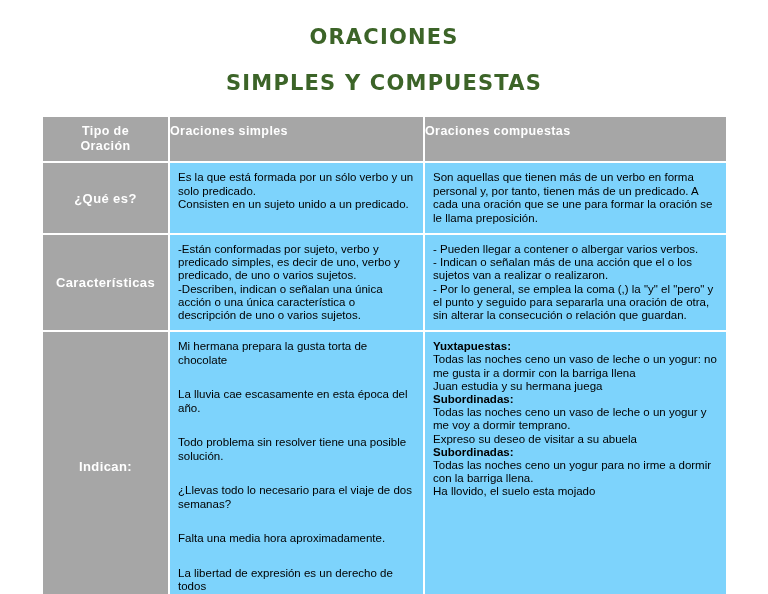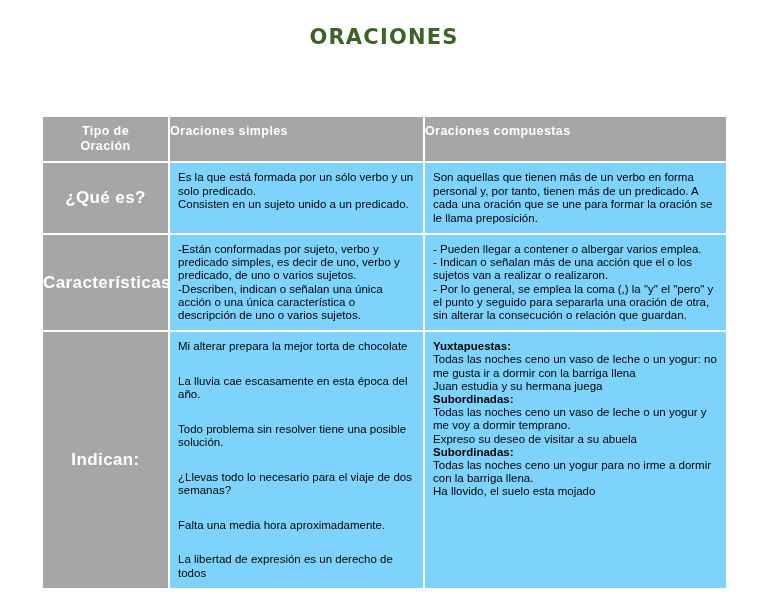--- a/index.html
+++ b/index.html
@@ -86,21 +86,21 @@
   }
   .hdr.left-hdr {
     text-align: center;
   }
   .hdr-inner { line-height: 15px; }
 
   
   .rowlabel {
     background: #a6a6a6;
     color: #ffffff;
-    font-size: 17px;
+    font-size: 13px;
     font-weight: bold;
     letter-spacing: 0.4px;
     text-align: center;
     vertical-align: middle !important;
   }
 
   
   .content {
     background: #7dd3fc;
     color: #000000;
@@ -121,20 +121,21 @@
   .row-car  .content { height: 72px; }
   .row-eje  .content { height: 175px; }
 </style>
 </head>
 <body>
 
 <div class="page">
 
   <div class="title-block">
     <div class="title-line-1">ORACIONES</div>
+    <div class="title-line-2">SIMPLES Y COMPUESTAS</div>
   </div>
 
   <div class="table-wrap">
     <table class="matrix">
       <colgroup>
         <col class="c-type">
         <col class="c-simple">
         <col class="c-comp">
       </colgroup>
       <thead>
@@ -164,30 +165,30 @@
           </td>
         </tr>
 
         <tr class="row-car">
           <td class="rowlabel">Características</td>
           <td class="content dense">
             <p class="p">-Están conformadas por sujeto, verbo y predicado simples, es decir de uno, verbo y predicado, de uno o varios sujetos.</p>
             <p class="p">-Describen, indican o señalan una única acción o una única característica o descripción de uno o varios sujetos.</p>
           </td>
           <td class="content dense">
-            <p class="p">- Pueden llegar a contener o albergar varios emplea.</p>
+            <p class="p">- Pueden llegar a contener o albergar varios verbos.</p>
             <p class="p">- Indican o señalan más de una acción que el o los sujetos van a realizar o realizaron.</p>
             <p class="p">- Por lo general, se emplea la coma (,) la "y" el "pero" y el punto y seguido para separarla una oración de otra, sin alterar la consecución o relación que guardan.</p>
           </td>
         </tr>
 
         <tr class="row-eje">
           <td class="rowlabel">Indican:</td>
           <td class="content">
-            <p class="p">Mi alterar prepara la mejor torta de chocolate</p>
+            <p class="p">Mi hermana prepara la gusta torta de chocolate</p>
             <p class="p spaced">La lluvia cae escasamente en esta época del año.</p>
             <p class="p spaced">Todo problema sin resolver tiene una posible solución.</p>
             <p class="p spaced">¿Llevas todo lo necesario para el viaje de dos semanas?</p>
             <p class="p spaced">Falta una media hora aproximadamente.</p>
             <p class="p spaced">La libertad de expresión es un derecho de todos</p>
           </td>
           <td class="content dense">
             <p class="p lbl-bold">Yuxtapuestas:</p>
             <p class="p">Todas las noches ceno un vaso de leche o un yogur: no me gusta ir a dormir con la barriga llena</p>
             <p class="p">Juan estudia y su hermana juega</p>

